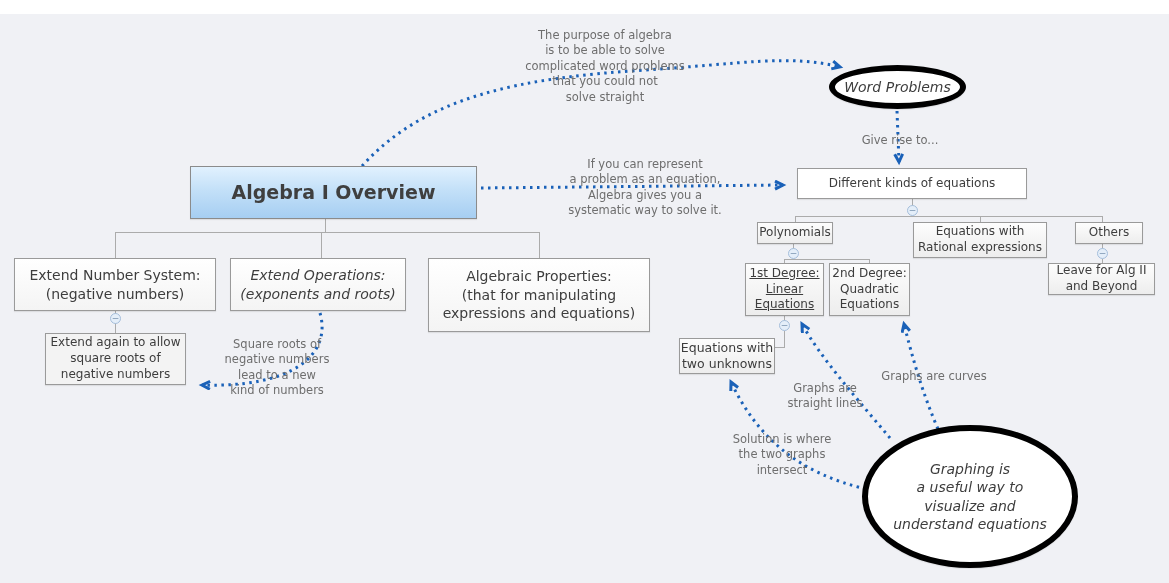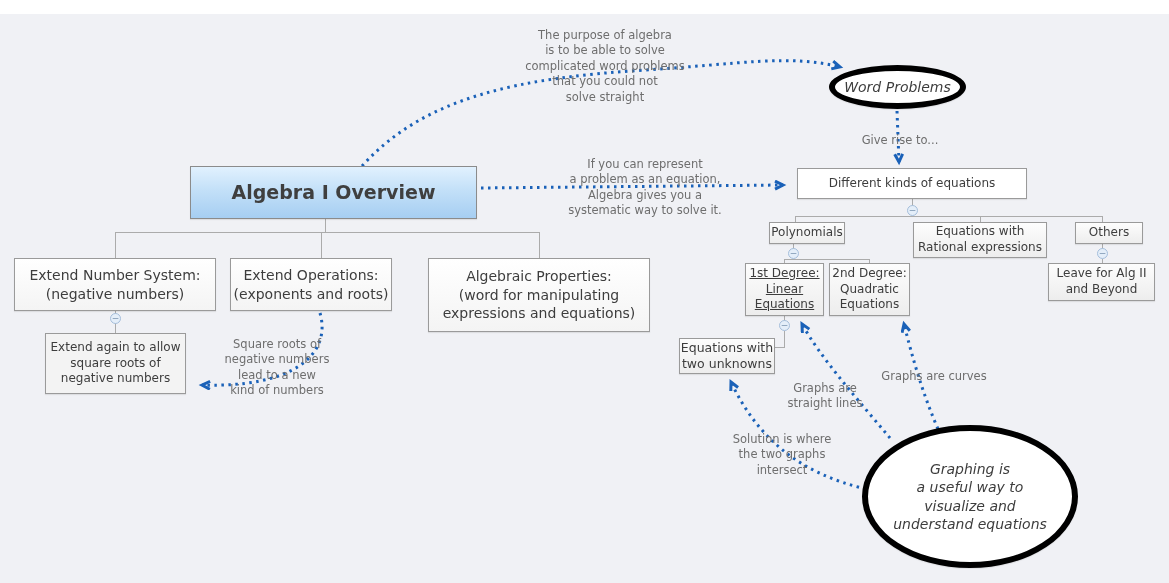--- a/index.html
+++ b/index.html
@@ -89,47 +89,47 @@
 
     <div class="box root" style="left:190px;top:152px;width:287px;height:53px;">Algebra I Overview</div>
 
     <div class="box ellipse" style="left:829px;top:51px;width:137px;height:44px;font-size:14px;">Word Problems</div>
 
     <div class="box" style="left:797px;top:154px;width:230px;height:31px;font-size:12px;">Different kinds of equations</div>
 
     <div class="box lvl1" style="left:14px;top:244px;width:202px;height:53px;">Extend Number System:
 (negative numbers)</div>
 
-    <div class="box lvl1" style="left:230px;top:244px;width:162px;height:53px;">Extend Operations:
+    <div class="box lvl1" style="left:230px;top:244px;width:176px;height:53px;font-style:italic;">Extend Operations:
 (exponents and roots)</div>
 
     <div class="box lvl1" style="left:428px;top:244px;width:222px;height:74px;">Algebraic Properties:
-(word for manipulating
+(that for manipulating
 expressions and equations)</div>
 
-    <div class="box callbox" style="left:45px;top:319px;width:141px;height:61px;">Extend again to allow
+    <div class="box callbox" style="left:45px;top:319px;width:141px;height:52px;">Extend again to allow
 square roots of
 negative numbers</div>
 
-    <div class="box small" style="left:757px;top:208px;width:76px;height:22px;margin-left:12px;">Polynomials</div>
+    <div class="box small" style="left:757px;top:208px;width:76px;height:22px;">Polynomials</div>
 
     <div class="box small" style="left:913px;top:208px;width:134px;height:36px;">Equations with
 Rational expressions</div>
 
     <div class="box small" style="left:1075px;top:208px;width:68px;height:22px;">Others</div>
 
     <div class="box small" style="left:745px;top:249px;width:79px;height:53px;text-decoration:underline;">1st Degree:
 Linear
 Equations</div>
 
     <div class="box small" style="left:829px;top:249px;width:81px;height:53px;">2nd Degree:
 Quadratic
 Equations</div>
 
-    <div class="box small" style="left:1048px;top:249px;width:107px;height:38px;">Leave for Alg II
+    <div class="box small" style="left:1048px;top:249px;width:107px;height:32px;">Leave for Alg II
 and Beyond</div>
 
     <div class="box small" style="left:679px;top:324px;width:96px;height:36px;font-size:12.5px;">Equations with
 two unknowns</div>
 
     <div class="box ellipse" style="left:862px;top:411px;width:216px;height:143px;font-size:14px;">Graphing is
 a useful way to
 visualize and
 understand equations</div>
 

